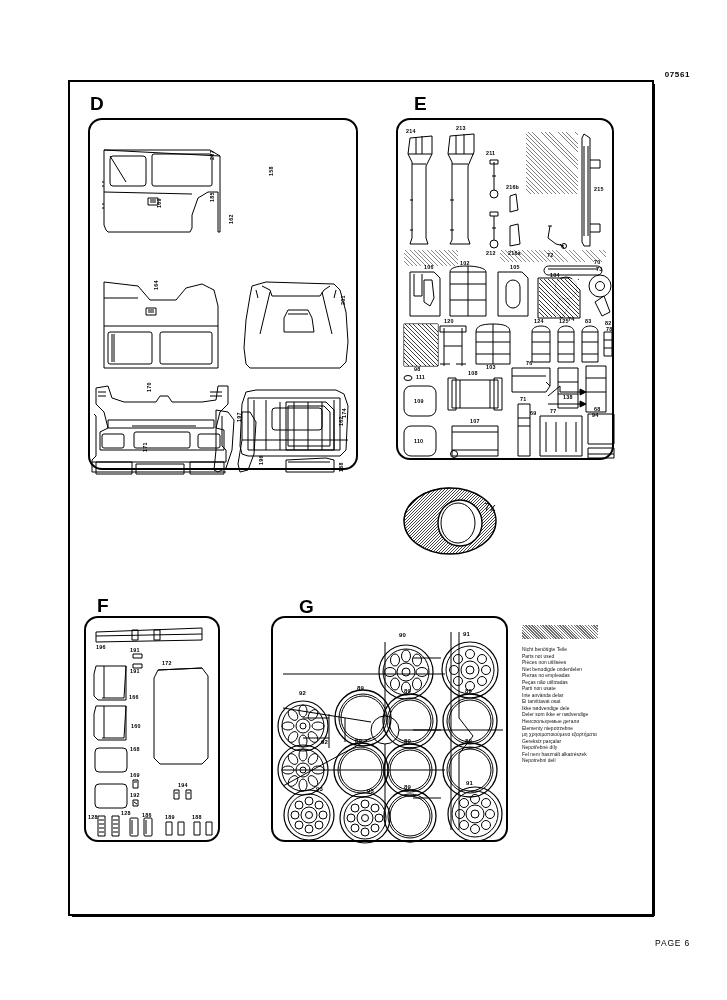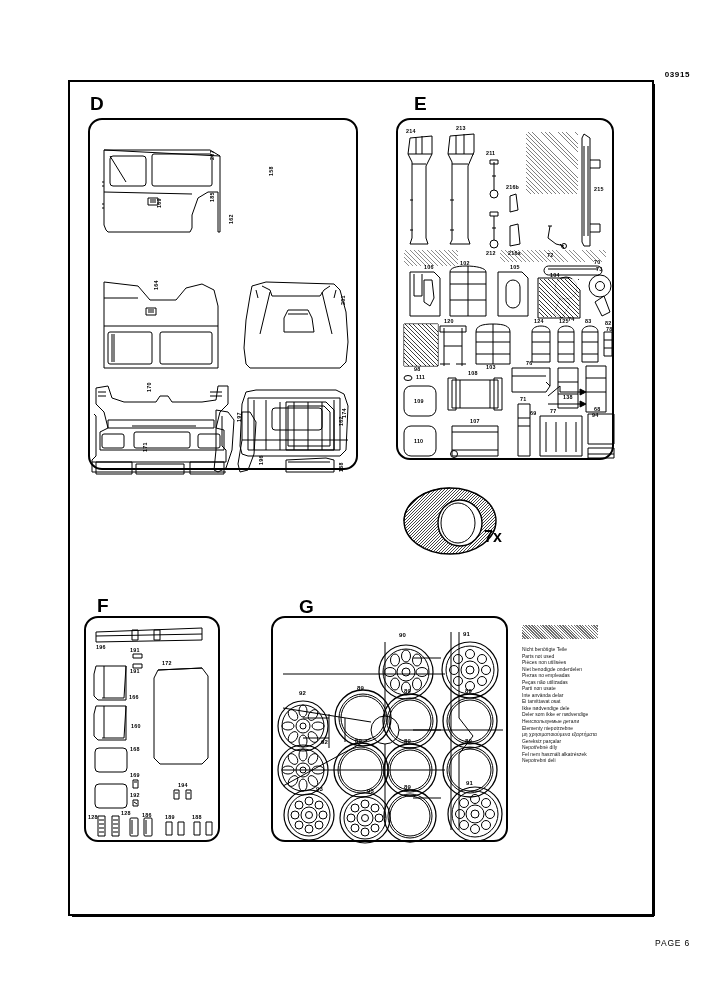--- a/index.html
+++ b/index.html
@@ -37,37 +37,37 @@
   .part{position:absolute;box-sizing:border-box;}
   .pl{position:absolute;font-size:5.4px;font-weight:700;letter-spacing:.2px;
       font-family:"Liberation Sans",sans-serif;white-space:nowrap;}
   .pl.rot{transform-origin:left top;transform:rotate(-90deg);}
 
   svg{position:absolute;left:0;top:0;overflow:visible;}
   svg *{vector-effect:non-scaling-stroke;}
 
   
   #tire-group{position:absolute;left:398px;top:482px;width:120px;height:78px;}
-  #tire-qty{position:absolute;left:484px;top:528px;font-size:16px;font-weight:700;}
+  #tire-qty{position:absolute;left:484px;top:501px;font-size:11px;font-weight:400;}
 
   
   #notused{position:absolute;left:522px;top:625px;width:104px;}
   #notused .bar{height:14px;width:76px;
       background:repeating-linear-gradient(45deg,#555 0 1px,#fff 1px 2px);
       opacity:.85;margin-bottom:8px;}
   #notused ul{list-style:none;margin:0;padding:0;}
   #notused li{font-size:4.9px;line-height:6.55px;white-space:nowrap;
       color:#111;letter-spacing:.05px;}
 
   .hatch{background:repeating-linear-gradient(45deg,#000 0 .6px,#fff .6px 3px);}
 </style>
 </head>
 <body>
 
-<div class="page-code">03915</div>
+<div class="page-code">07561</div>
 <div class="page-border"></div>
 <div class="page-label">PAGE 6</div>
 
 <div class="sprue-letter" id="letter-d">D</div>
 <div class="sprue" id="sprue-d">
   <svg width="270" height="352" viewBox="0 0 270 352">
     <g fill="none" stroke="#000" stroke-width="1">
 
       <path d="M14 30 L14 105 L16 110 L18 112 L100 112 L102 108 L102 95
                L108 78 L118 72 L128 72 L128 96 L128 112 L130 112 L130 36

